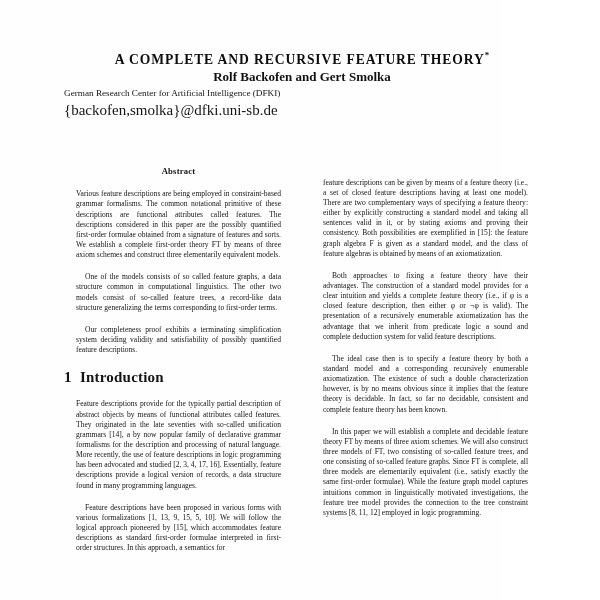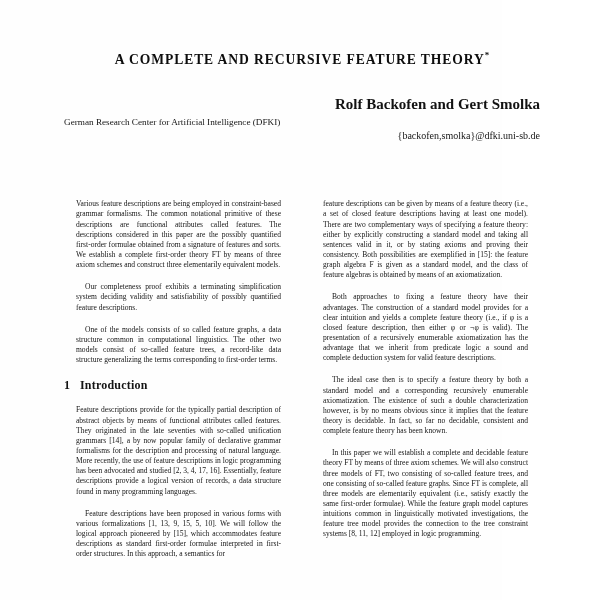--- a/index.html
+++ b/index.html
@@ -38,37 +38,36 @@
     line-height: 1.2;
     margin: 0 0 0 0;
     color: #0d0d0d;
   }
   .title .fn {
     font-size: 9px;
     vertical-align: super;
     letter-spacing: 0;
   }
   .authors {
-    text-align: right;
+    text-align: center;
     font-weight: bold;
-    font-size: 15px;
-    margin-top: 26px;
+    font-size: 13px;
     line-height: 1.35;
     color: #121212;
   }
   .affil {
     text-align: left;
     font-size: 9.2px;
     line-height: 1.42;
     margin-top: 2px;
     color: #151515;
   }
   .email {
-    text-align: right;
-    font-size: 10px;
+    text-align: left;
+    font-size: 15px;
     line-height: 1.42;
     color: #151515;
   }
   .columns {
     display: flex;
     margin-top: 26px;
     width: 476px;
     justify-content: space-between;
   }
   .col {
@@ -92,21 +91,21 @@
   }
   p.para {
     margin: 12px;
     text-indent: 0;
   }
   p.para + p.para {
     text-indent: 9px;
   }
   .section-head {
     font-weight: bold;
-    font-size: 12px;
+    font-size: 15px;
     margin: 11px 0 5px 0;
     text-align: left;
     letter-spacing: 0.2px;
   }
   .section-head .num {
     display: inline-block;
     min-width: 16px;
   }
   .spacer-top { height: 18px; }
 </style>
@@ -119,23 +118,24 @@
     <h1 class="title"><span>A COMPLETE AND RECURSIVE FEATURE THEORY</span><span class="fn">*</span></h1>
 
     <div class="authors">Rolf Backofen and Gert Smolka</div>
     <div class="affil">German Research Center for Artificial Intelligence (DFKI)</div>
     <div class="email">{backofen,smolka}@dfki.uni-sb.de</div>
 
     <div class="columns">
 
       <div class="col left">
         <div class="spacer-top"></div>
+        <div class="abstract-head">Abstract</div>
         <p class="para">Various feature descriptions are being employed in constraint-based grammar formalisms. The common notational primitive of these descriptions are functional attributes called features. The descriptions considered in this paper are the possibly quantified first-order formulae obtained from a signature of features and sorts. We establish a complete first-order theory FT by means of three axiom schemes and construct three elementarily equivalent models.</p>
+        <p class="para">One of the models consists of so called feature graphs, a data structure common in computational linguistics. The other two models consist of so-called feature trees, a record-like data structure generalizing the terms corresponding to first-order terms.</p>
         <p class="para">Our completeness proof exhibits a terminating simplification system deciding validity and satisfiability of possibly quantified feature descriptions.</p>
-        <p class="para">One of the models consists of so called feature graphs, a data structure common in computational linguistics. The other two models consist of so-called feature trees, a record-like data structure generalizing the terms corresponding to first-order terms.</p>
 
         <div class="section-head"><span class="num">1</span><span>Introduction</span></div>
 
         <p class="para">Feature descriptions provide for the typically partial description of abstract objects by means of functional attributes called features. They originated in the late seventies with so-called unification grammars [14], a by now popular family of declarative grammar formalisms for the description and processing of natural language. More recently, the use of feature descriptions in logic programming has been advocated and studied [2, 3, 4, 17, 16]. Essentially, feature descriptions provide a logical version of records, a data structure found in many programming languages.</p>
         <p class="para">Feature descriptions have been proposed in various forms with various formalizations [1, 13, 9, 15, 5, 10]. We will follow the logical approach pioneered by [15], which accommodates feature descriptions as standard first-order formulae interpreted in first-order structures. In this approach, a semantics for</p>
       </div>
 
       <div class="col right">
         <div class="spacer-top"></div>
         <p class="para">feature descriptions can be given by means of a feature theory (i.e., a set of closed feature descriptions having at least one model). There are two complementary ways of specifying a feature theory: either by explicitly constructing a standard model and taking all sentences valid in it, or by stating axioms and proving their consistency. Both possibilities are exemplified in [15]: the feature graph algebra F is given as a standard model, and the class of feature algebras is obtained by means of an axiomatization.</p>

